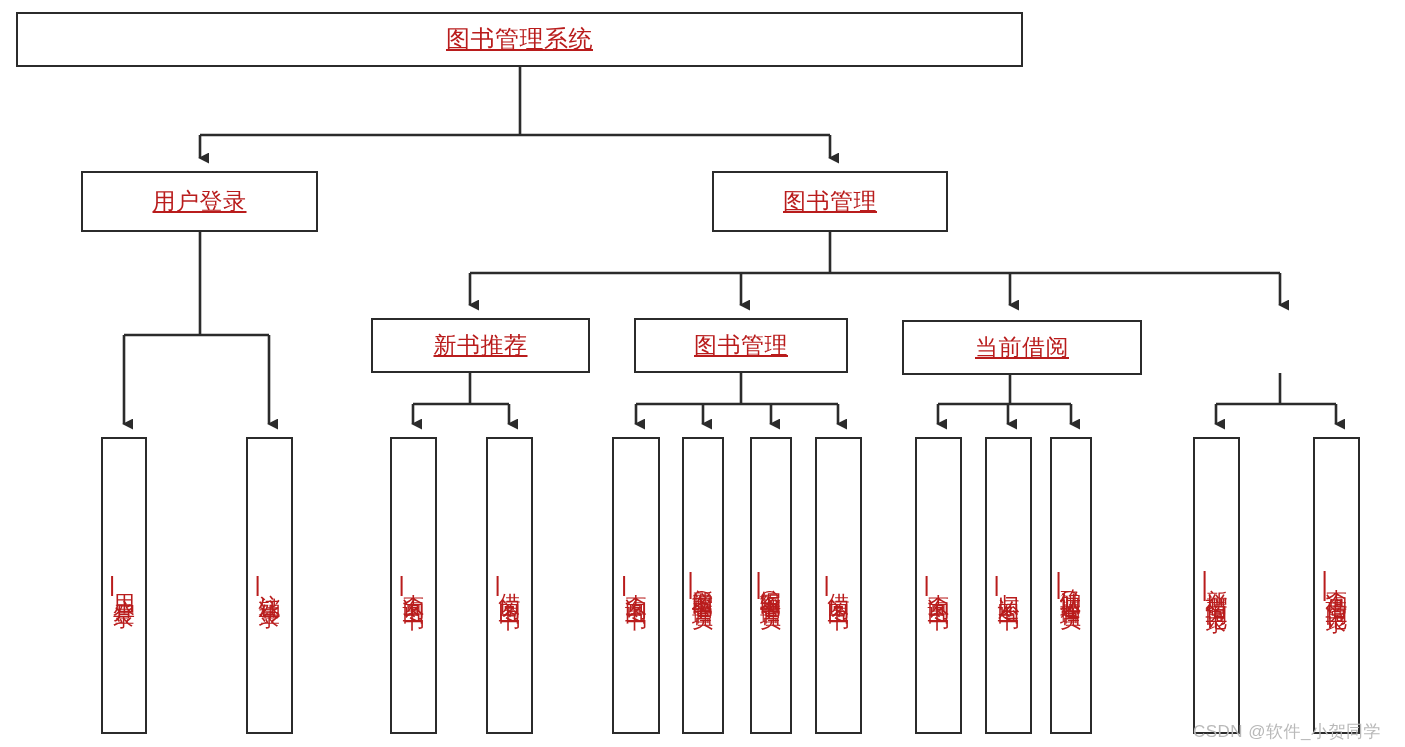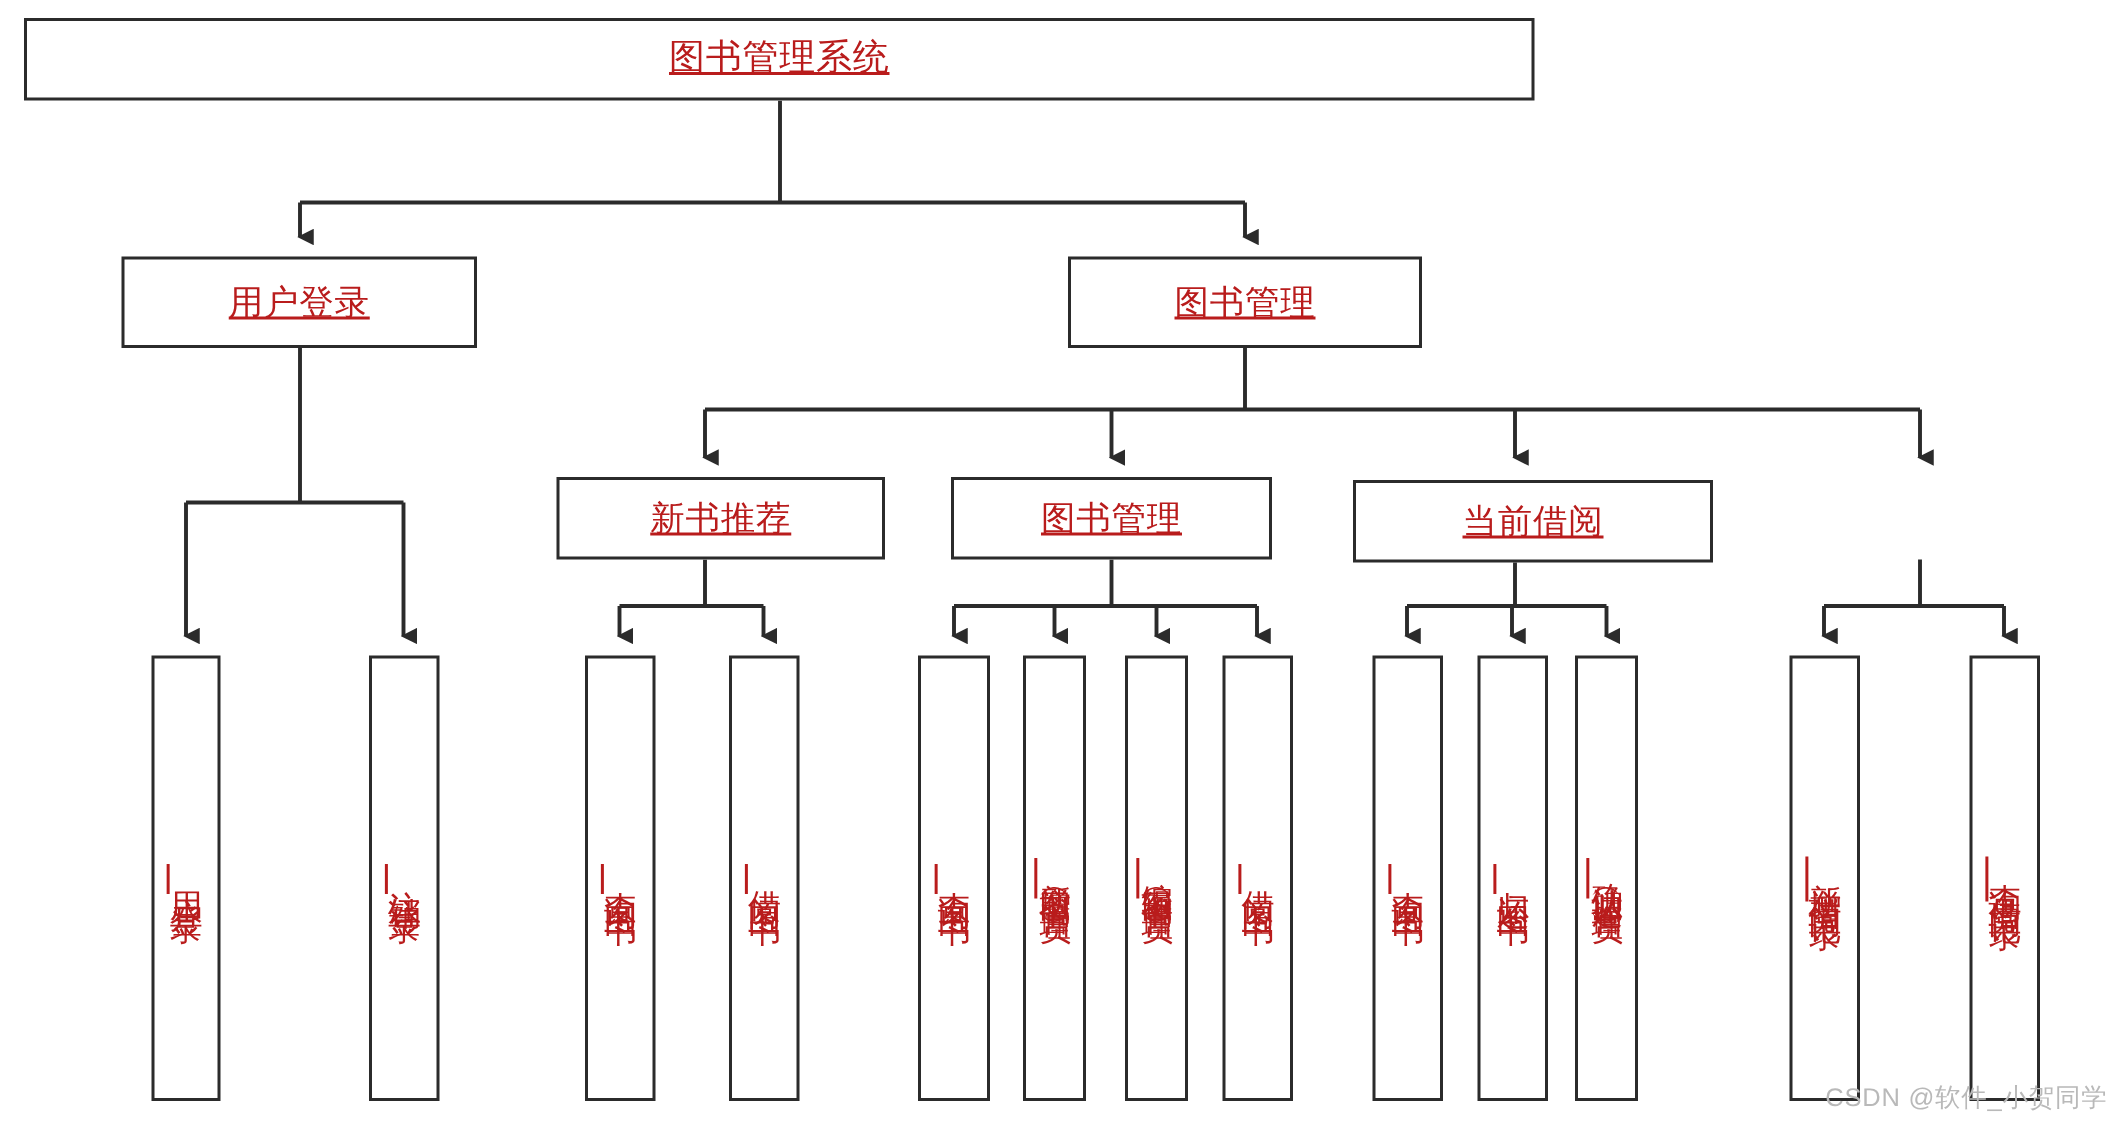--- a/index.html
+++ b/index.html
@@ -58,21 +58,21 @@
     letter-spacing: 5px;
     white-space: nowrap;
     display: block;
   }
   .node.v.tight .vtext {
     font-size: 21px;
     letter-spacing: 3px;
   }
   .watermark {
     position: absolute;
-    right: 0;
+    right: 24px;
     bottom: 4px;
     font-size: 17px;
     color: #b9b9b9;
     letter-spacing: 0.5px;
     white-space: nowrap;
     user-select: none;
     margin-top: 24px;
   }
 </style>
 </head>

